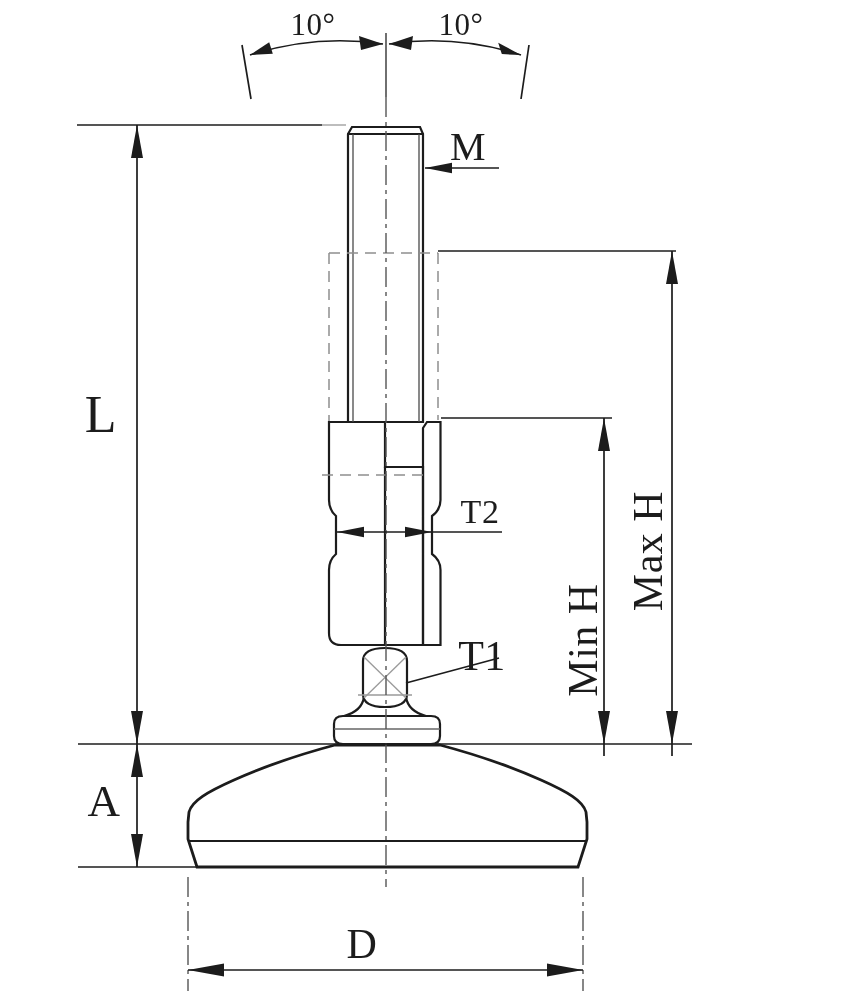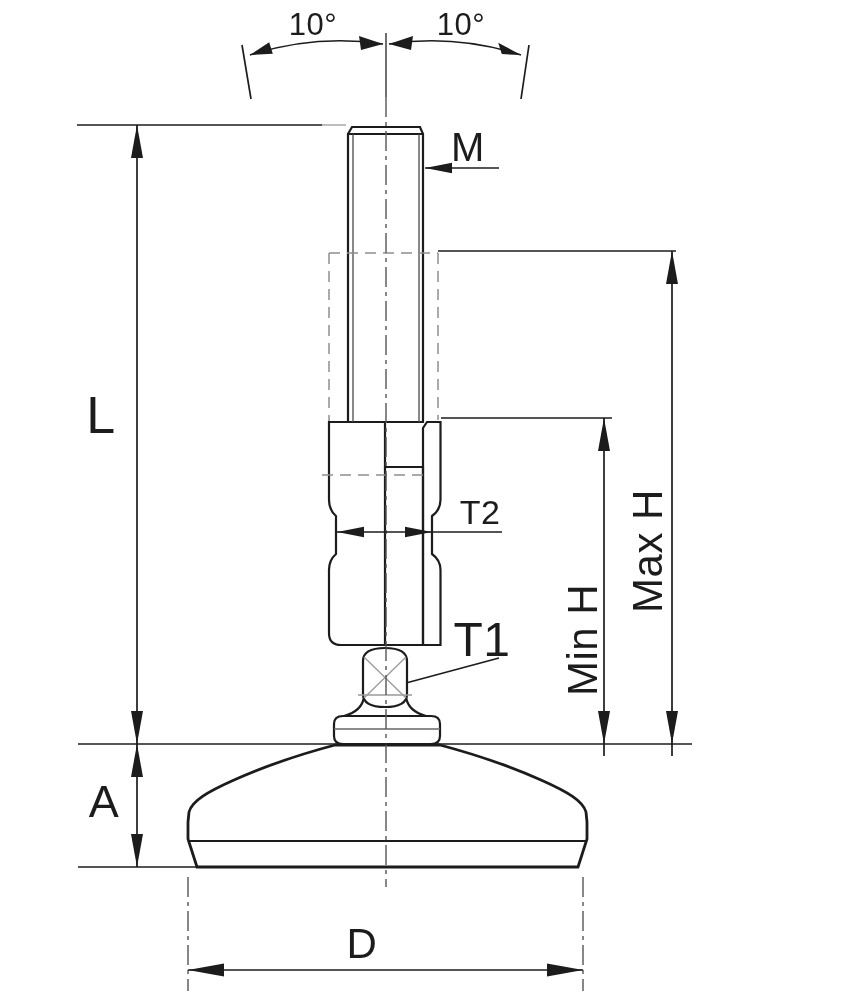--- a/index.html
+++ b/index.html
@@ -1,19 +1,19 @@
 <!DOCTYPE html>
 <html style="--line: #1c1c1c; --aux: #9a9a9a; --background: #ffffff;"><head>
 <meta charset="utf-8">
 <style>
   html,body{margin:0;padding:0;background:#fff;}
   .stage{
     position:relative;width:857px;height:1000px;overflow:hidden;
     background:var(--background,#ffffff);
-    font-family:Liberation Sans, sans-serif;
+    font-family:Liberation Serif, serif;
   }
   .stage svg{position:absolute;left:0;top:0;}
   .lbl{
     position:absolute;transform:translate(-50%,-50%);
     color:var(--line,#1c1c1c);white-space:nowrap;line-height:1;
     letter-spacing:0.5px;
   }
   .lbl.rot{transform:translate(-50%,-50%) rotate(-90deg);}
   
   .ln{stroke:var(--line,#1c1c1c);stroke-width:2.2;fill:none;stroke-linecap:round;}
@@ -147,19 +147,19 @@
     <polygon class="arr" points="389,44 411,50 413,36"></polygon>
     <polygon class="arr" points="521,55 501.8,54.1 498.2,42.7"></polygon>
   </g>
 </svg>
 
   <div class="lbl" style="left:313px;top:24px;font-size:31px;">10°</div>
   <div class="lbl" style="left:461px;top:24px;font-size:31px;">10°</div>
   <div class="lbl" style="left:468px;top:147px;font-size:40px;">M</div>
   <div class="lbl" style="left:101px;top:415px;font-size:52px;">L</div>
   <div class="lbl" style="left:480px;top:512px;font-size:34px;">T2</div>
-  <div class="lbl" style="left:482px;top:640px;font-size:48px;">T1</div>
+  <div class="lbl" style="left:482px;top:656px;font-size:42px;">T1</div>
   <div class="lbl rot" style="left:583px;top:640px;font-size:42px;">Min H</div>
   <div class="lbl rot" style="left:648px;top:551px;font-size:42px;">Max H</div>
   <div class="lbl" style="left:104px;top:801px;font-size:45px;">A</div>
   <div class="lbl" style="left:362px;top:944px;font-size:42px;">D</div>
 
 </div>
 
 </body></html>

